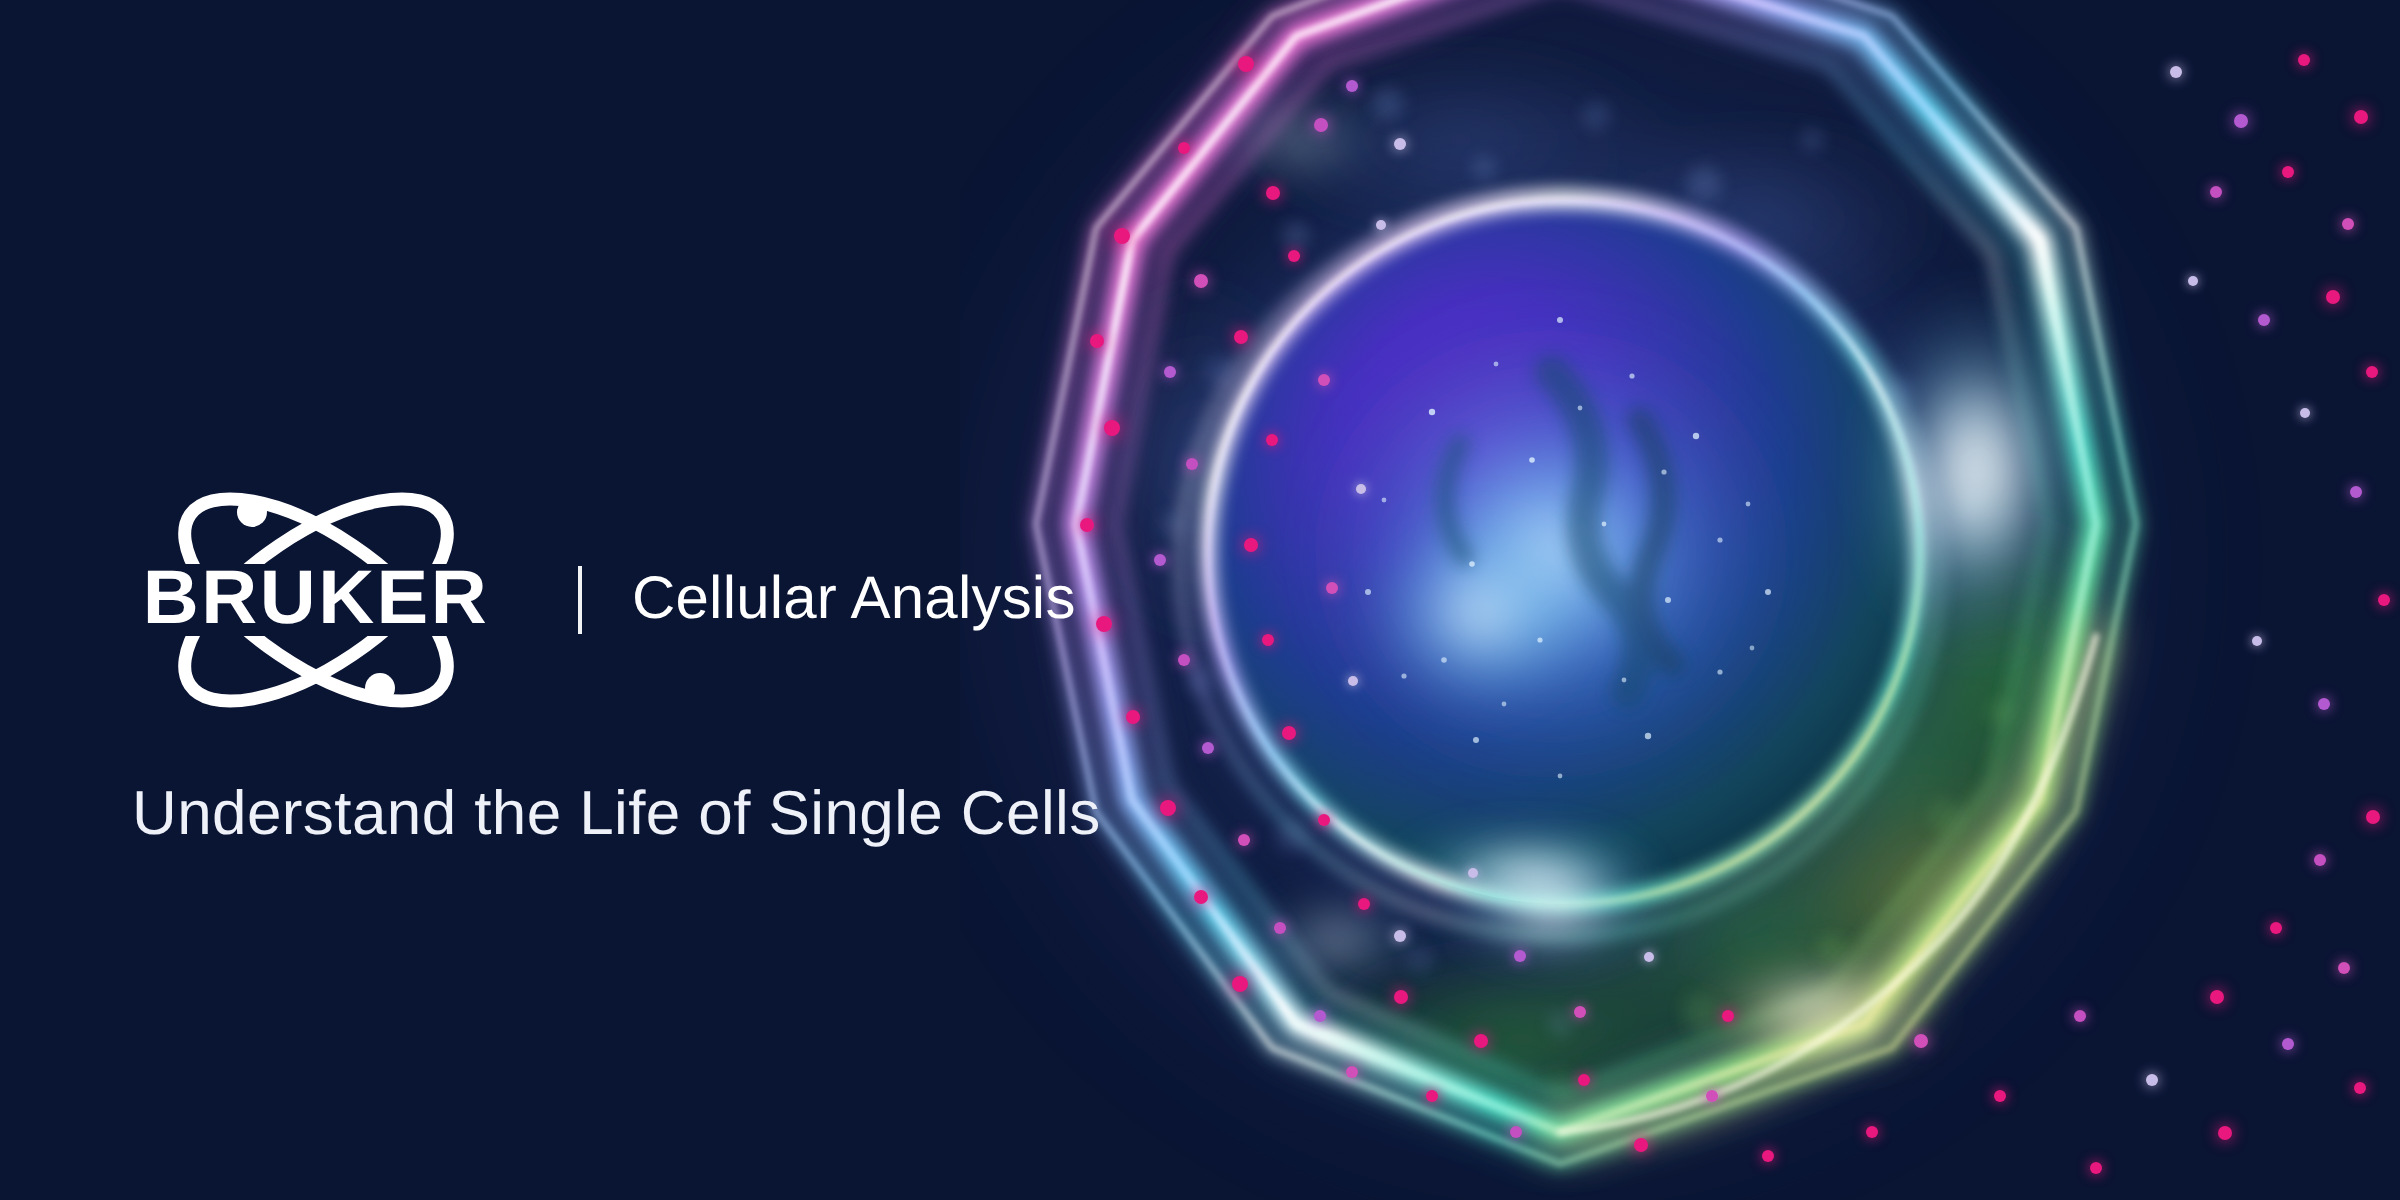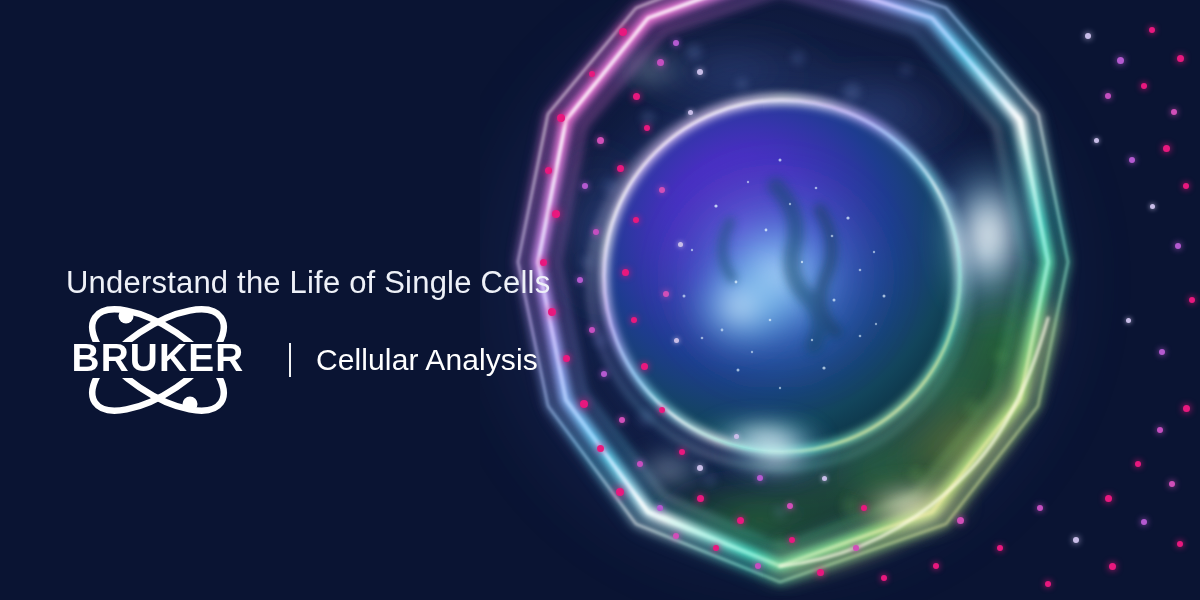--- a/index.html
+++ b/index.html
@@ -413,22 +413,20 @@
       <div class="particle" style="left: 787px; top: 503px; width: 6px; height: 6px; background: rgb(208, 79, 184); box-shadow: rgb(208, 79, 184) 0px 0px 6.6px;"></div>
       <div class="particle" style="left: 821.5px; top: 475.5px; width: 5px; height: 5px; background: rgb(200, 189, 232); box-shadow: rgb(200, 189, 232) 0px 0px 5.5px;"></div>
       <div class="particle" style="left: 861px; top: 505px; width: 6px; height: 6px; background: rgb(232, 24, 126); box-shadow: rgb(232, 24, 126) 0px 0px 6.6px;"></div>
       <div class="particle" style="left: 1125.5px; top: 317.5px; width: 5px; height: 5px; background: rgb(200, 189, 232); box-shadow: rgb(200, 189, 232) 0px 0px 5.5px;"></div>
       <div class="particle" style="left: 1159px; top: 349px; width: 6px; height: 6px; background: rgb(180, 90, 208); box-shadow: rgb(180, 90, 208) 0px 0px 6.6px;"></div>
       <div class="particle" style="left: 1189px; top: 297px; width: 6px; height: 6px; background: rgb(232, 24, 126); box-shadow: rgb(232, 24, 126) 0px 0px 6.6px;"></div>
     </div>
 
   <div id="brand">
 
-    <div id="tagline">Understand the Life of Single Cells</div>
-
     <div id="logo-row">
 
       <div id="bruker-mark">
         <svg width="184" height="124" viewBox="0 0 184 124" xmlns="http://www.w3.org/2000/svg">
           <g fill="none" stroke="#ffffff" stroke-width="6.5" stroke-linecap="round">
 
             <ellipse cx="92" cy="62" rx="76" ry="33" transform="rotate(-34 92 62)"></ellipse>
 
             <ellipse cx="92" cy="62" rx="76" ry="33" transform="rotate(34 92 62)"></ellipse>
           </g>
@@ -440,15 +438,17 @@
             <rect x="2" y="44" width="180" height="36" fill="#0a1433"></rect>
           </g>
           <text x="92" y="73.5" fill="#ffffff" font-family="'Liberation Sans', sans-serif" font-size="38" font-weight="bold" letter-spacing="1.2" text-anchor="middle" transform="scale(1.02 1)" style="transform-origin:92px 62px">BRUKER</text>
         </svg>
       </div>
 
       <div id="divider"></div>
 
       <div id="product-name">Cellular Analysis</div>
     </div>
+
+    <div id="tagline">Understand the Life of Single Cells</div>
   </div>
 
 </div>
 
 </body></html>

